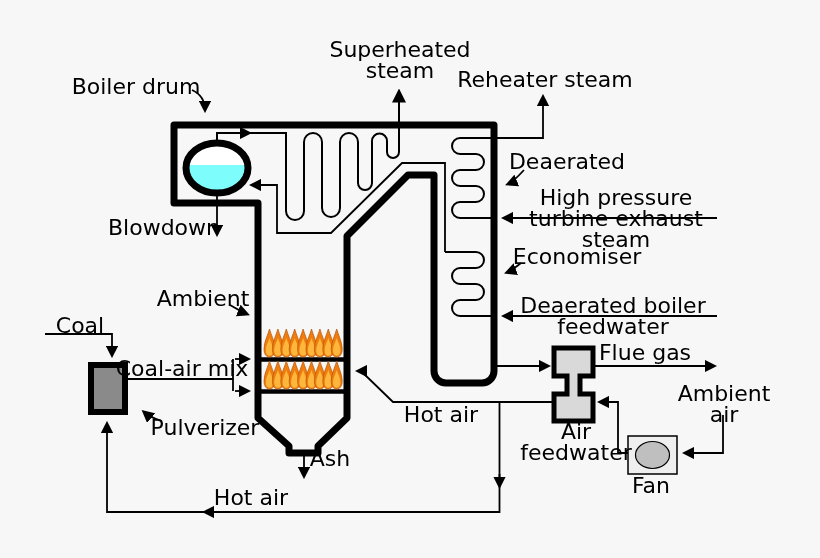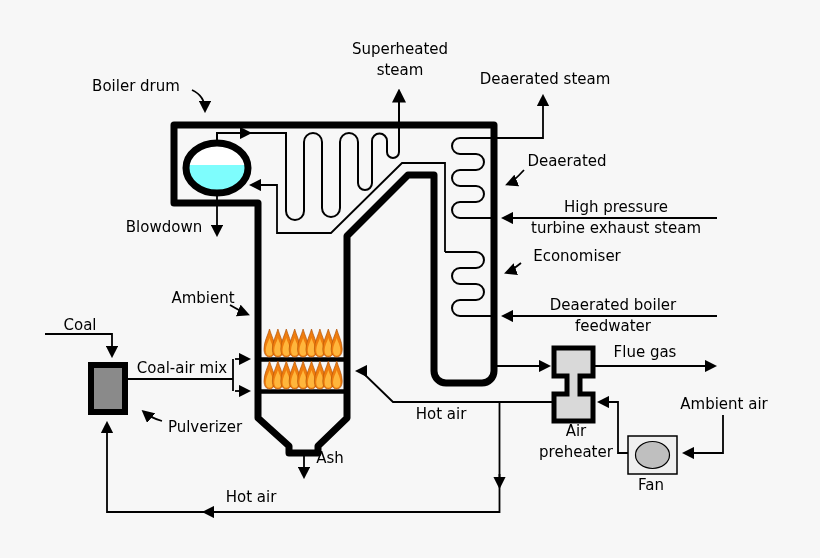--- a/index.html
+++ b/index.html
@@ -3,21 +3,21 @@
 <meta charset="utf-8">
 <style>
   html,body{margin:0;padding:0;}
   .stage{
     position:relative;width:820px;height:558px;overflow:hidden;
     font-family:"DejaVu Sans","Liberation Sans",sans-serif;
   }
   .stage svg{position:absolute;left:0;top:0;}
   .lbl{
     position:absolute;transform:translate(-50%,-50%);
-    font-size:15px;line-height:21px;color:#000;
+    font-size:22px;line-height:21px;color:#000;
     white-space:pre-line;text-align:center;pointer-events:none;
   }
   .flow{fill:none;stroke:currentColor;stroke-width:1.8;}
   .coil{fill:none;stroke:currentColor;stroke-width:2;}
   .wall{fill:none;stroke:currentColor;stroke-width:7;stroke-linejoin:round;}
 </style>
 </head>
 <body>
 
 <div class="stage" style="background: rgb(247, 247, 247);">
@@ -103,33 +103,33 @@
       <path class="flow" marker-end="url(#ah)" d="M 524,170 Q 513,182 508,184"></path>
       <path class="flow" marker-end="url(#ah)" d="M 521,263 Q 511,271 507,272.5"></path>
       <path class="flow" marker-end="url(#ah)" d="M 230,305 Q 242,312 247,314"></path>
       <path class="flow" marker-end="url(#ah)" d="M 162,421 Q 151,418 144,412"></path>
     </g>
   </svg>
 
   <div class="lbl" style="left:136px;top:86px">Boiler drum</div>
   <div class="lbl" style="left:400px;top:60px">Superheated
 steam</div>
-  <div class="lbl" style="left:545px;top:79px">Deaerated steam</div>
+  <div class="lbl" style="left:545px;top:79px">Reheater steam</div>
   <div class="lbl" style="left:567px;top:161px">Deaerated</div>
   <div class="lbl" style="left:616px;top:218px">High pressure
 turbine exhaust steam</div>
   <div class="lbl" style="left:613px;top:316px">Deaerated boiler
 feedwater</div>
   <div class="lbl" style="left:577px;top:256px">Economiser</div>
   <div class="lbl" style="left:164px;top:227px">Blowdown</div>
   <div class="lbl" style="left:203px;top:298px">Ambient</div>
   <div class="lbl" style="left:80px;top:325px">Coal</div>
   <div class="lbl" style="left:182px;top:368px">Coal-air mix</div>
   <div class="lbl" style="left:205px;top:427px">Pulverizer</div>
   <div class="lbl" style="left:330px;top:458px">Ash</div>
   <div class="lbl" style="left:251px;top:497px">Hot air</div>
   <div class="lbl" style="left:441px;top:414px">Hot air</div>
   <div class="lbl" style="left:645px;top:352px">Flue gas</div>
   <div class="lbl" style="left:576px;top:442px">Air
-preheater</div>
+feedwater</div>
   <div class="lbl" style="left:724px;top:404px">Ambient air</div>
   <div class="lbl" style="left:651px;top:485px">Fan</div>
 </div>
 
 </body></html>

